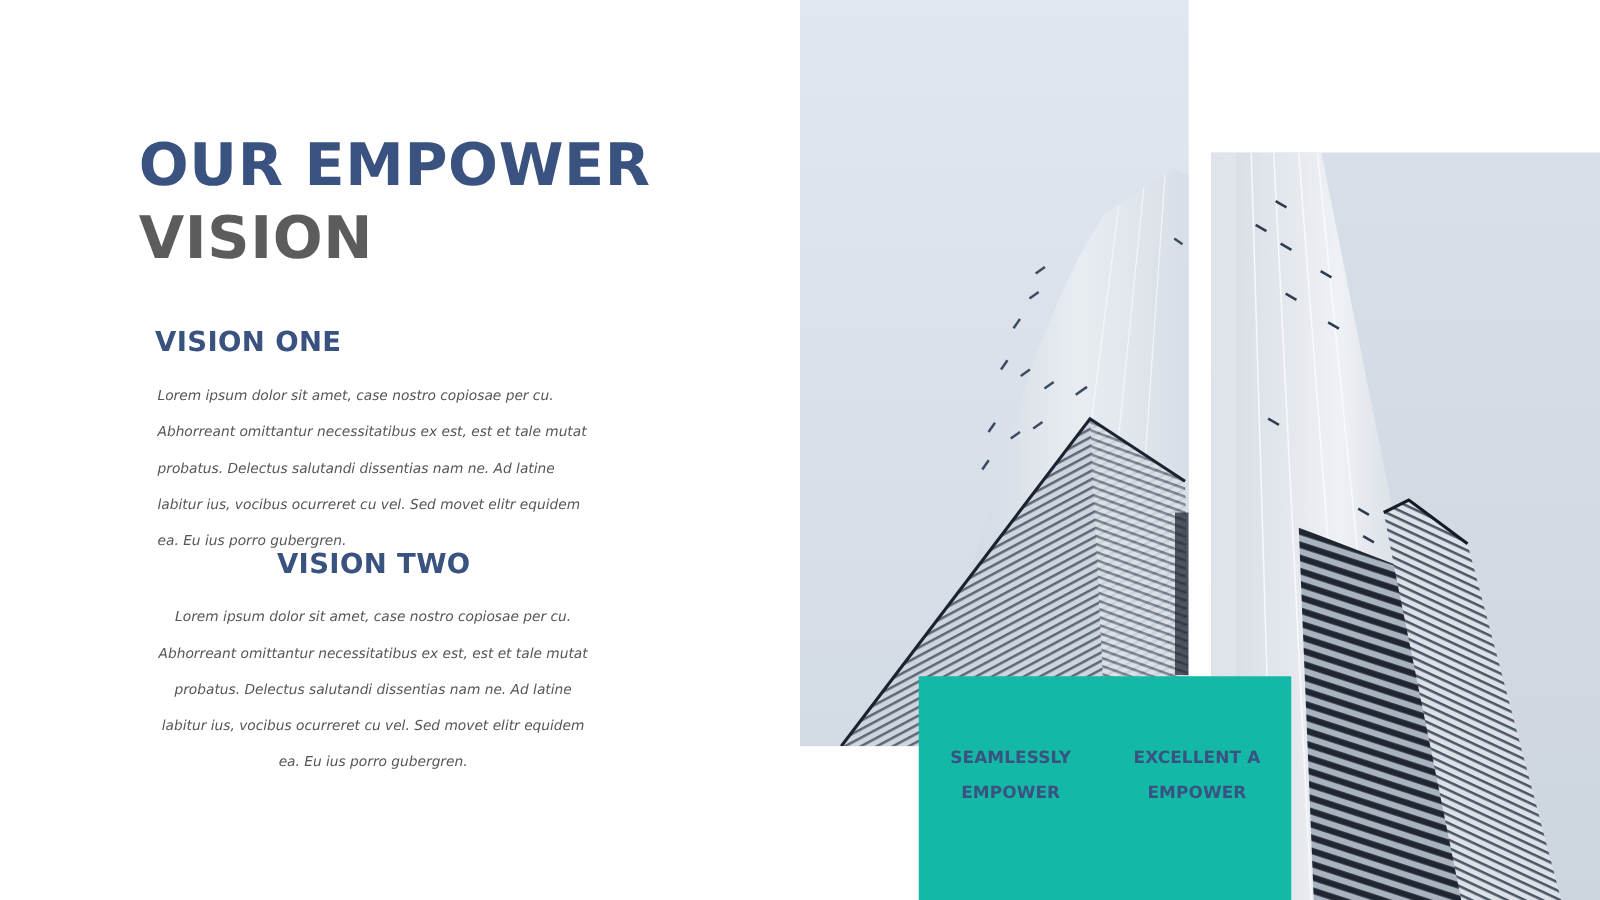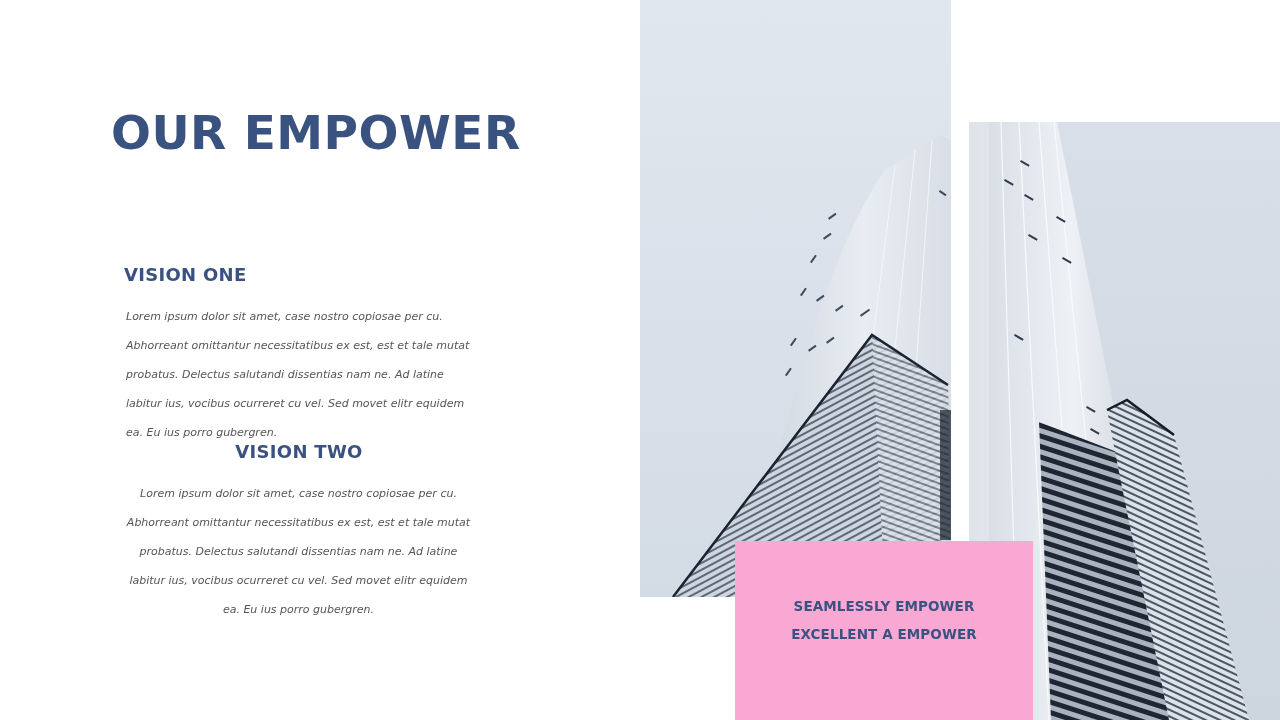--- a/index.html
+++ b/index.html
@@ -12,57 +12,58 @@
       position: absolute; left: 111px; top: 104px;
       font-family: "DejaVu Sans", sans-serif; font-weight: bold;
       font-size: 47px; line-height: 58px; letter-spacing: 0.5px;
     }
     .title .line1 { color: #3a5280; display: block; }
     .title .line2 { color: #5c5c5c; display: block; }
 
     .section { position: absolute; left: 124px; width: 350px; }
     .section h2 {
       font-family: "DejaVu Sans", sans-serif; font-weight: bold;
-      font-size: 18px; color: #3a5280; letter-spacing: 0.3px;
+      font-size: 22px; color: #3a5280; letter-spacing: 0.3px;
       line-height: 22px;
     }
     .section p {
       margin-top: 16px; margin-left: 2px;
       font-family: "DejaVu Sans", sans-serif;
       font-size: 11px; line-height: 29px; color: #555555;
       width: 345px;
       font-style: italic;
     }
     .sec1 { top: 264px; }
     .sec2 { top: 441px; text-align: center; }
 
     .panel { position: absolute; overflow: hidden; }
     .panel-left { left: 640px; top: 0; width: 311px; height: 597px; background: linear-gradient(180deg, #e1e7ef 0%, #d3dbe5 100%); }
     .panel-right { left: 969px; top: 122px; width: 311px; height: 598px; background: linear-gradient(180deg, #d8dfe8 0%, #cdd5df 100%); }
     .panel svg { position: absolute; left: 0; top: 0; }
 
     .callout {
       position: absolute; left: 735px; top: 541px; width: 298px; height: 179px;
-      background: #f9a8d4;
-      display: flex; flex-direction: column; align-items: center; justify-content: center;
+      background: #14b8a6;
+      display: flex; flex-direction: row; align-items: center; justify-content: center;
       padding-bottom: 22px;
     }
     .callout span {
       font-family: "DejaVu Sans", sans-serif; font-weight: bold;
       font-size: 13.5px; color: #3a5280; line-height: 28px; letter-spacing: 0.1px;
       display: block; text-align: center;
     }
   </style>
 </head>
 <body>
 
 <div class="slide">
 
   <div class="title">
     <span class="line1">OUR EMPOWER</span>
+    <span class="line2">VISION</span>
   </div>
 
   <div class="section sec1">
     <h2>VISION ONE</h2>
     <p>Lorem ipsum dolor sit amet, case nostro copiosae per cu. Abhorreant omittantur necessitatibus ex est, est et tale mutat probatus. Delectus salutandi dissentias nam ne. Ad latine labitur ius, vocibus ocurreret cu vel. Sed movet elitr equidem ea. Eu ius porro gubergren.</p>
   </div>
 
   <div class="section sec2">
     <h2>VISION TWO</h2>
     <p>Lorem ipsum dolor sit amet, case nostro copiosae per cu. Abhorreant omittantur necessitatibus ex est, est et tale mutat probatus. Delectus salutandi dissentias nam ne. Ad latine labitur ius, vocibus ocurreret cu vel. Sed movet elitr equidem ea. Eu ius porro gubergren.</p>

